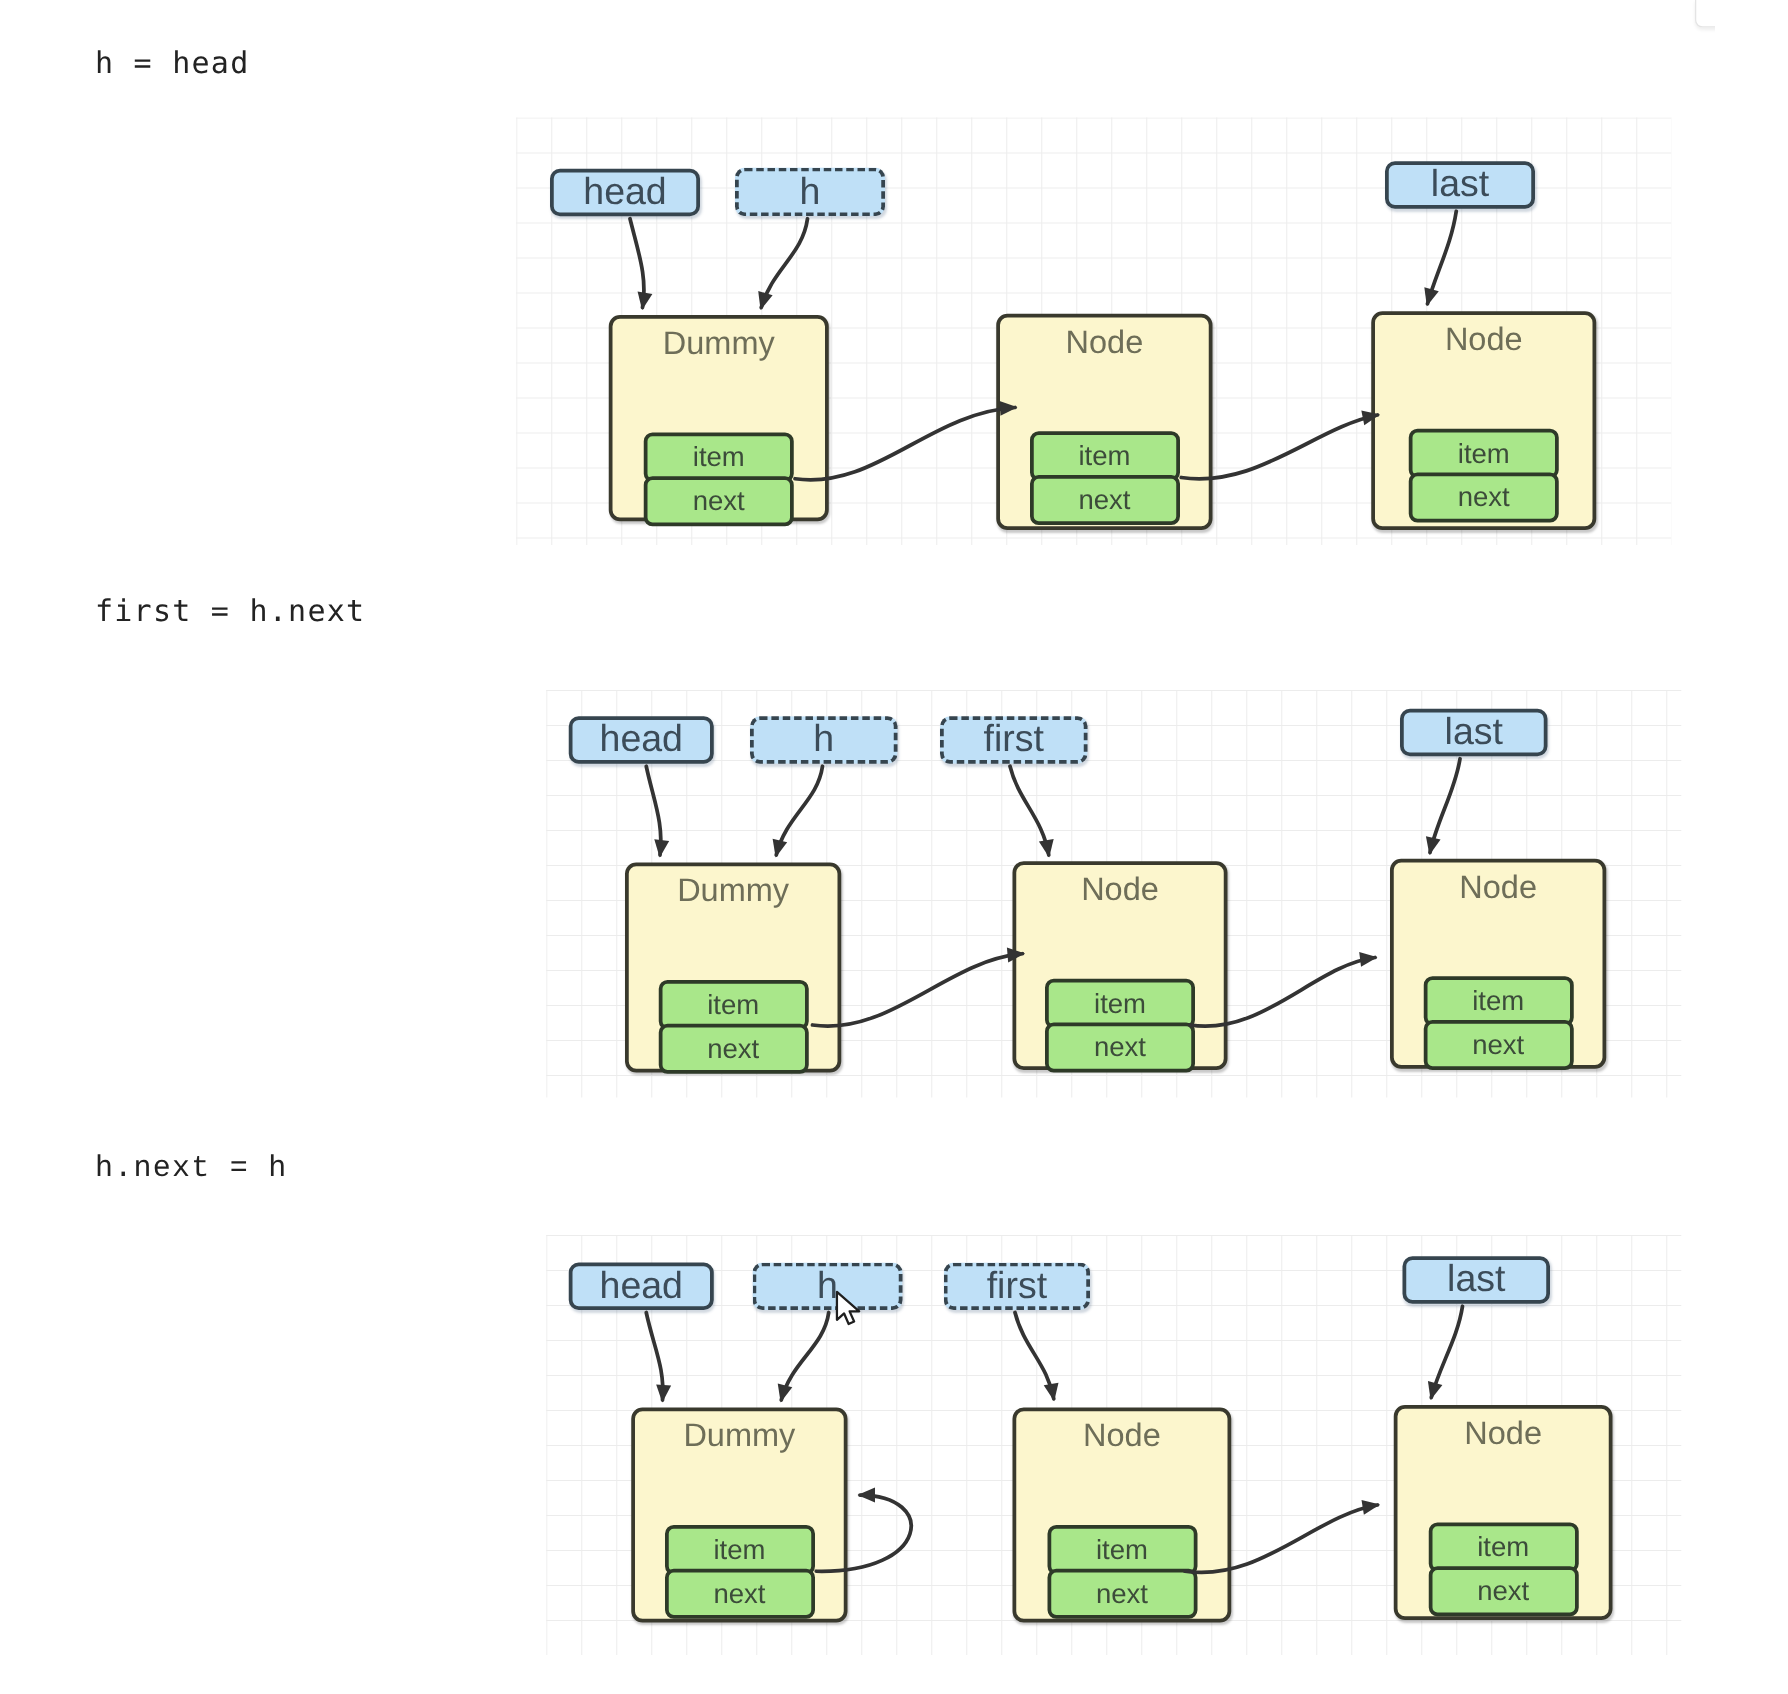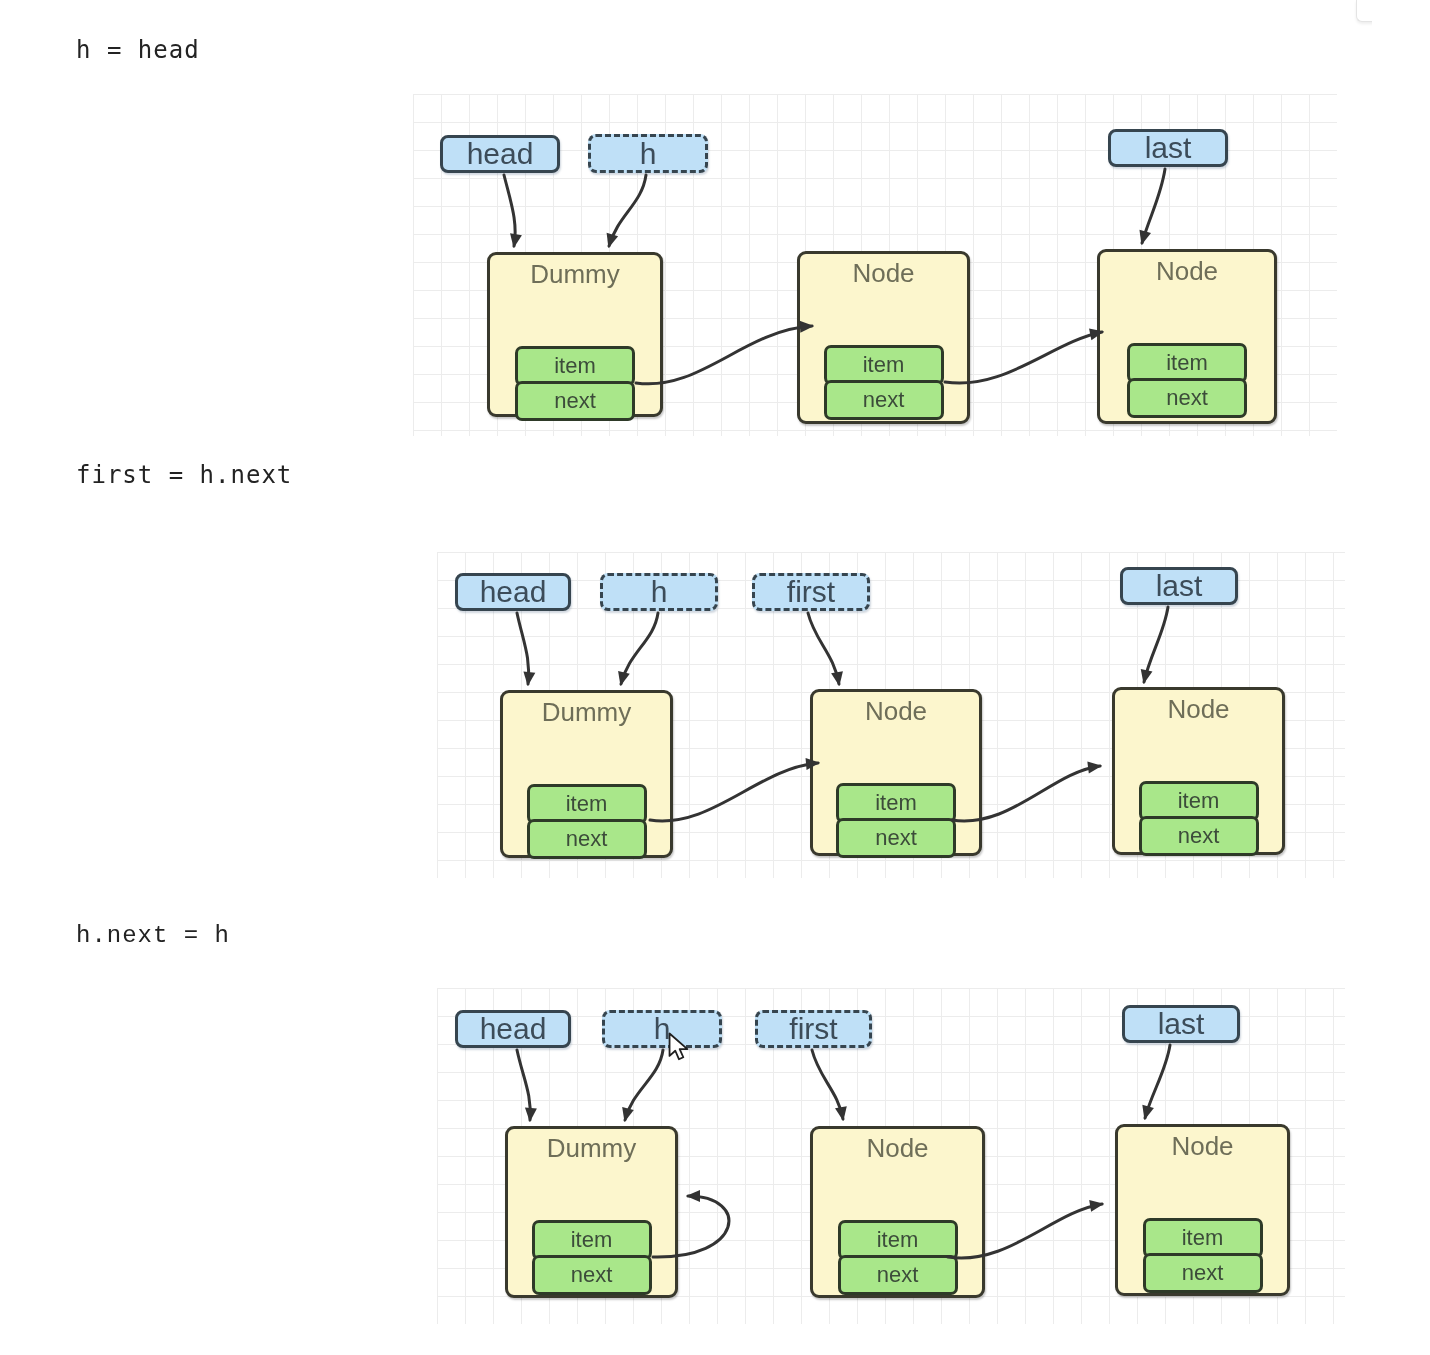--- a/index.html
+++ b/index.html
@@ -88,21 +88,21 @@
     <div class="node-title">Node</div>
     <div class="field f1">item</div>
     <div class="field f2">next</div>
   </div>
   <div class="node" style="left:1097px; top:249px; width:180px; height:175px;">
     <div class="node-title">Node</div>
     <div class="field f1">item</div>
     <div class="field f2">next</div>
   </div>
 
-  <div class="code" style="left:76px; top:461px;">first = h.next</div>
+  <div class="code" style="left:76px; top:475px;">first = h.next</div>
   <div class="grid" style="left:437px; top:552px; width:908px; height:326px;"></div>
 
   <div class="ptr solid" style="left:455px; top:573px; width:116px; height:38px;">head</div>
   <div class="ptr dashed" style="left:600px; top:573px; width:118px; height:38px;">h</div>
   <div class="ptr dashed" style="left:752px; top:573px; width:118px; height:38px;">first</div>
   <div class="ptr solid" style="left:1120px; top:567px; width:118px; height:38px;">last</div>
 
   <div class="node" style="left:500px; top:690px; width:173px; height:168px;">
     <div class="node-title">Dummy</div>
     <div class="field f1">item</div>

